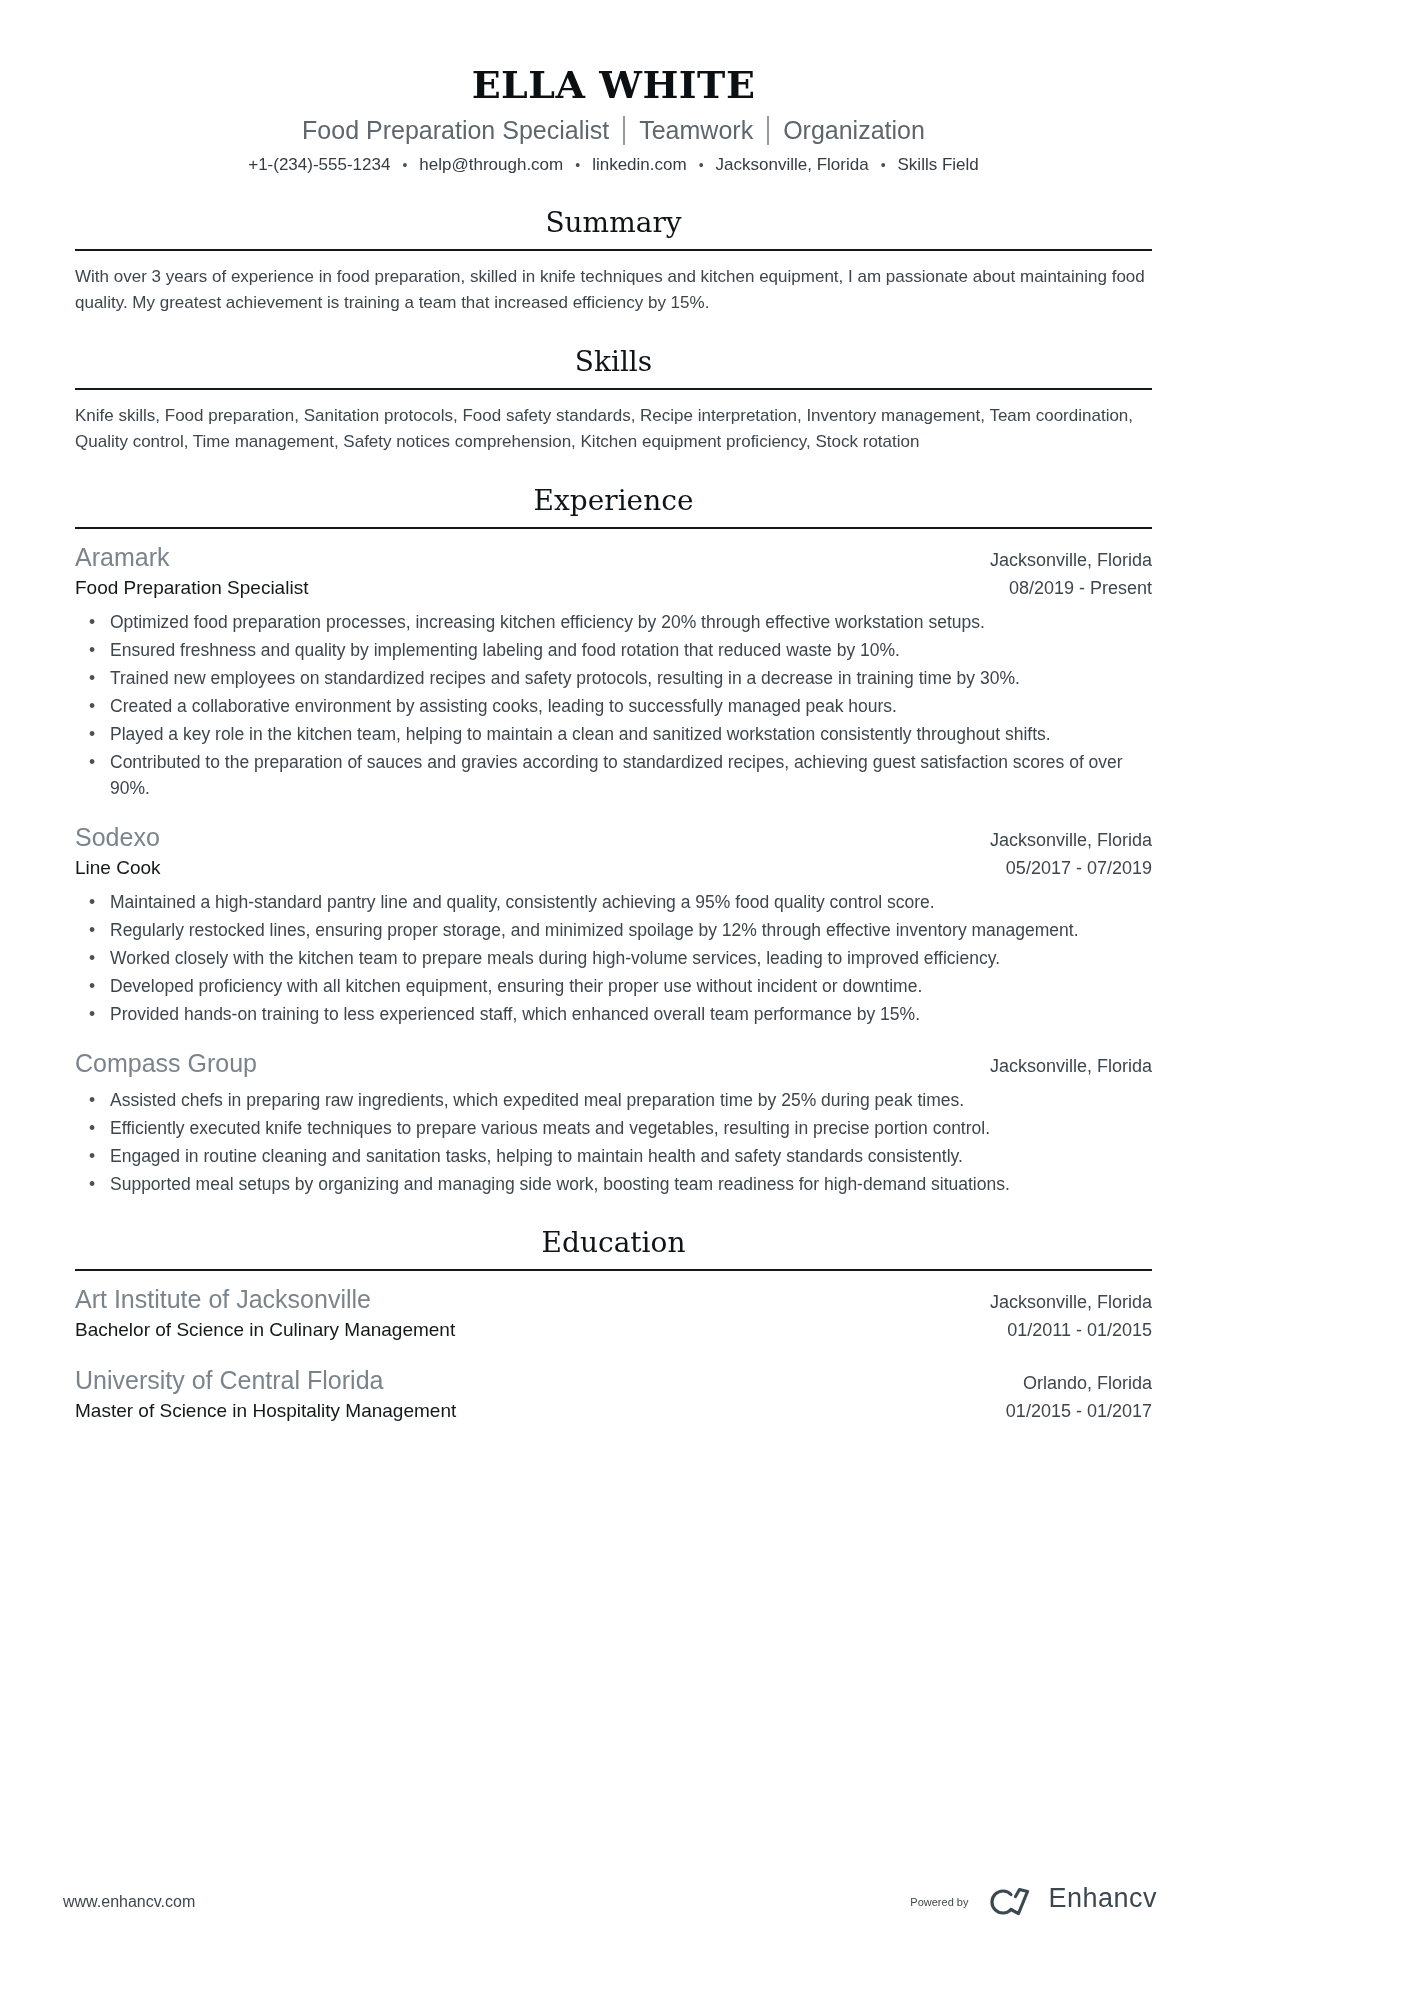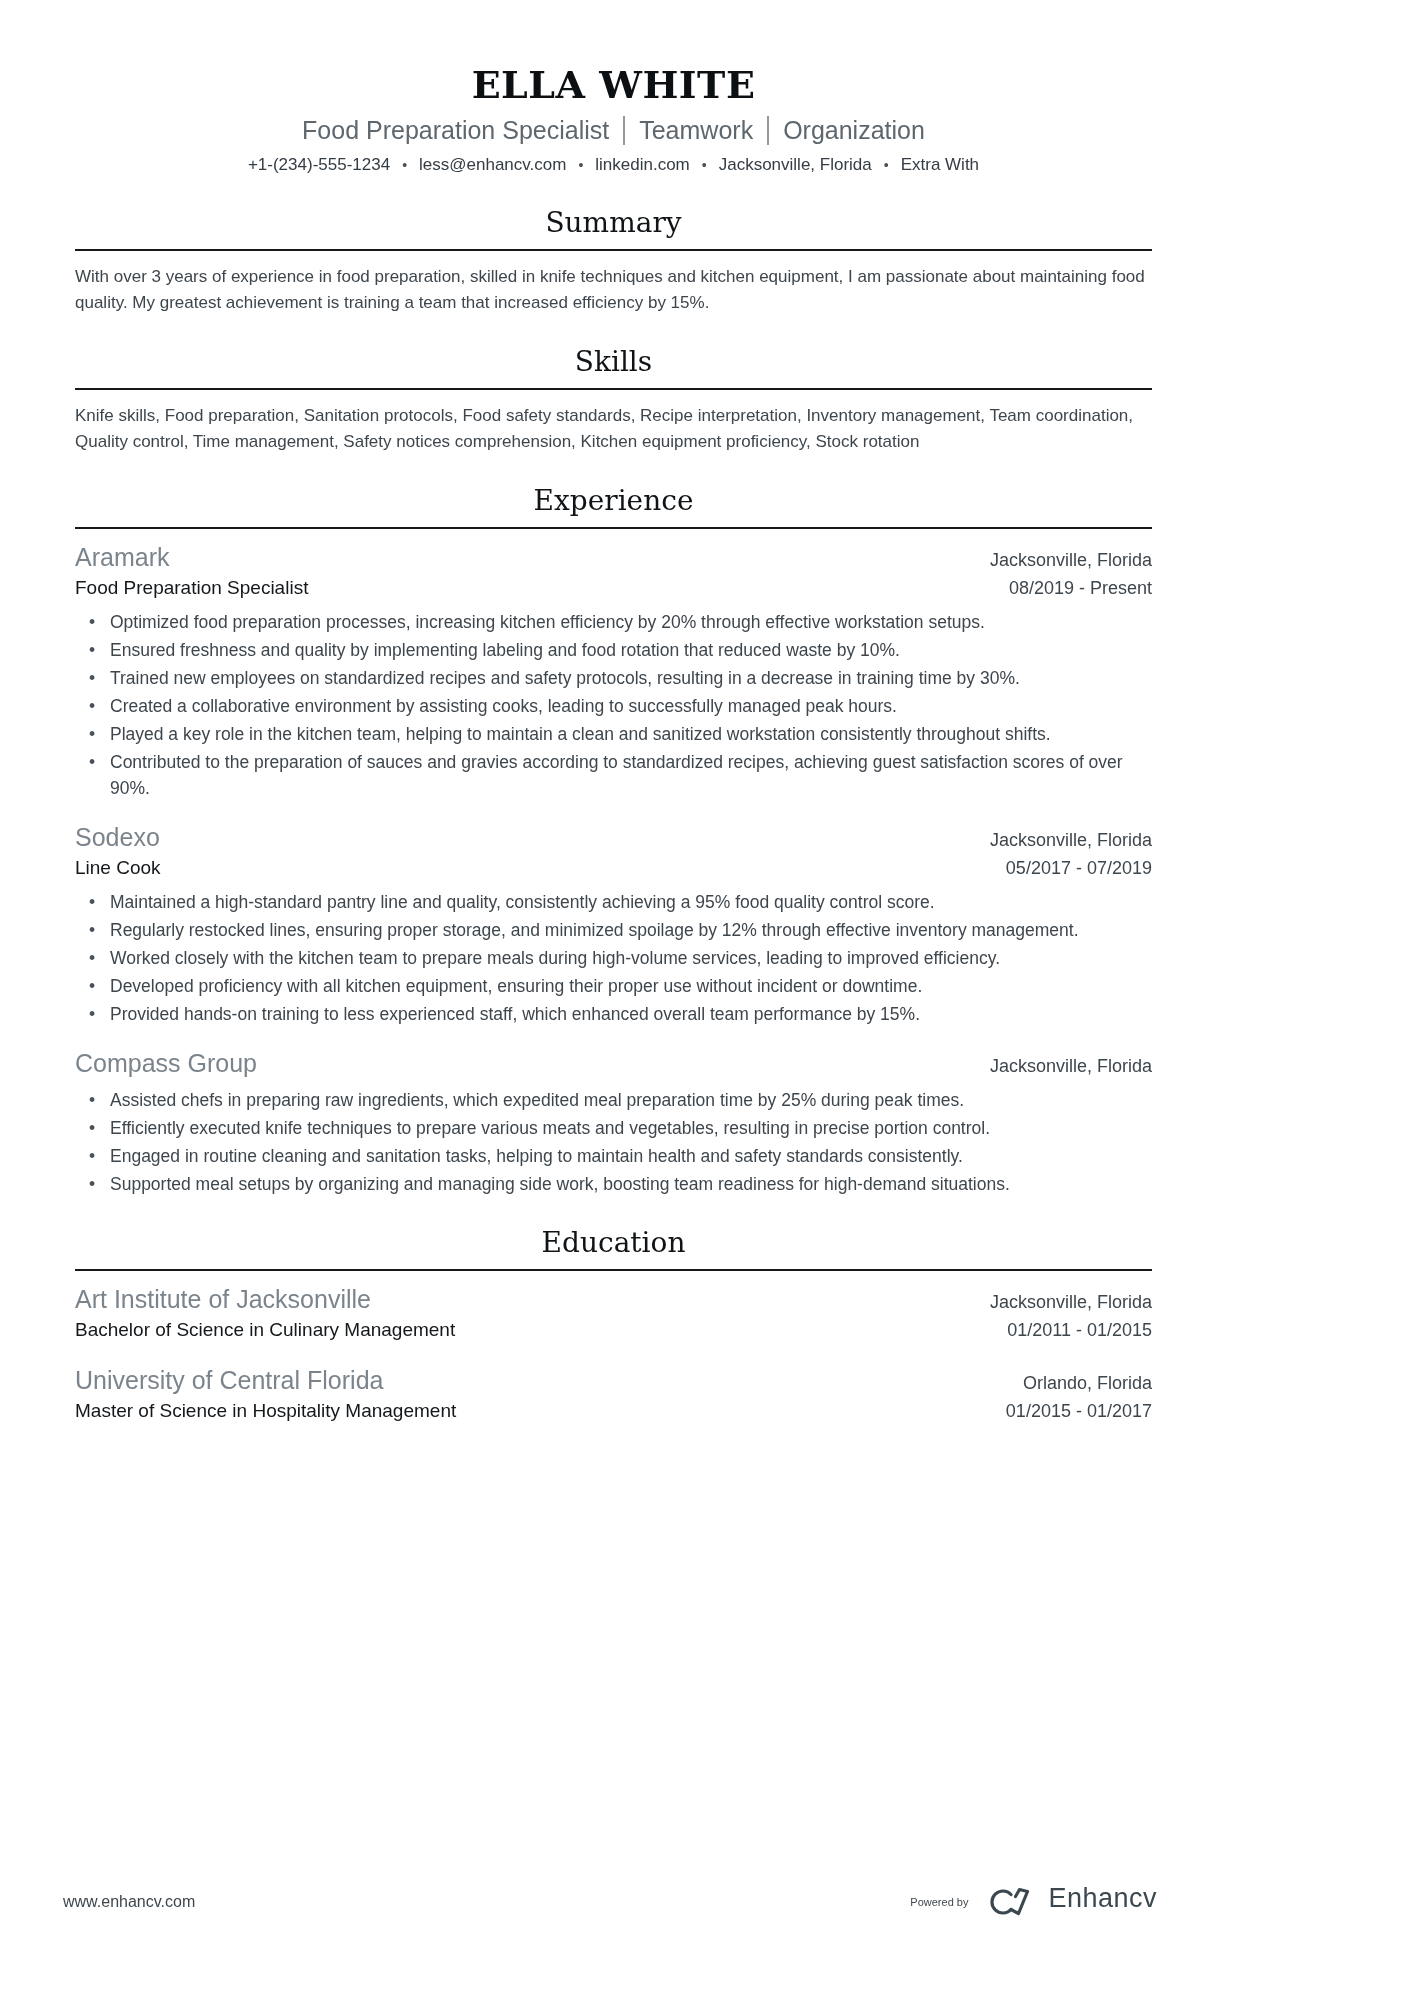--- a/index.html
+++ b/index.html
@@ -155,27 +155,27 @@
       <div class="headline">
         <span>Food Preparation Specialist</span>
         <span class="vbar"></span>
         <span>Teamwork</span>
         <span class="vbar"></span>
         <span>Organization</span>
       </div>
       <div class="contact-row">
         <span>+1-(234)-555-1234</span>
         <span class="dot">•</span>
-        <span>less@enhancv.com</span>
+        <span>help@through.com</span>
         <span class="dot">•</span>
         <span>linkedin.com</span>
         <span class="dot">•</span>
         <span>Jacksonville, Florida</span>
         <span class="dot">•</span>
-        <span>Extra With</span>
+        <span>Skills Field</span>
       </div>
     </header>
 
     <section class="section">
       <h2 class="section-title">Summary</h2>
       <hr class="section-rule">
       <p class="section-body">With over 3 years of experience in food preparation, skilled in knife techniques and kitchen equipment, I am passionate about maintaining food quality. My greatest achievement is training a team that increased efficiency by 15%.</p>
     </section>
 
     <section class="section">

